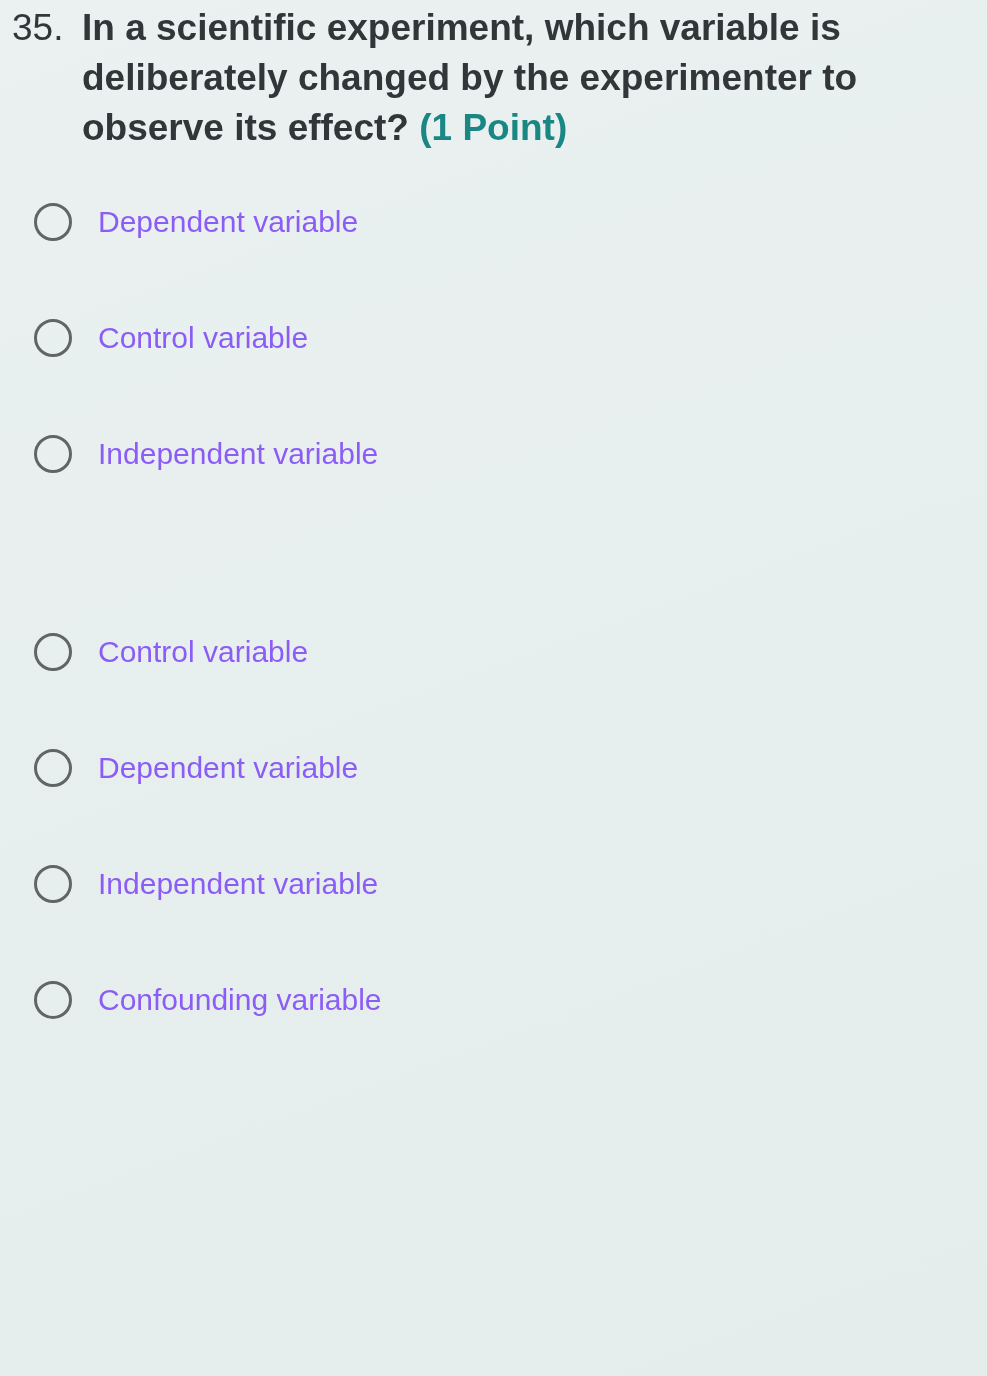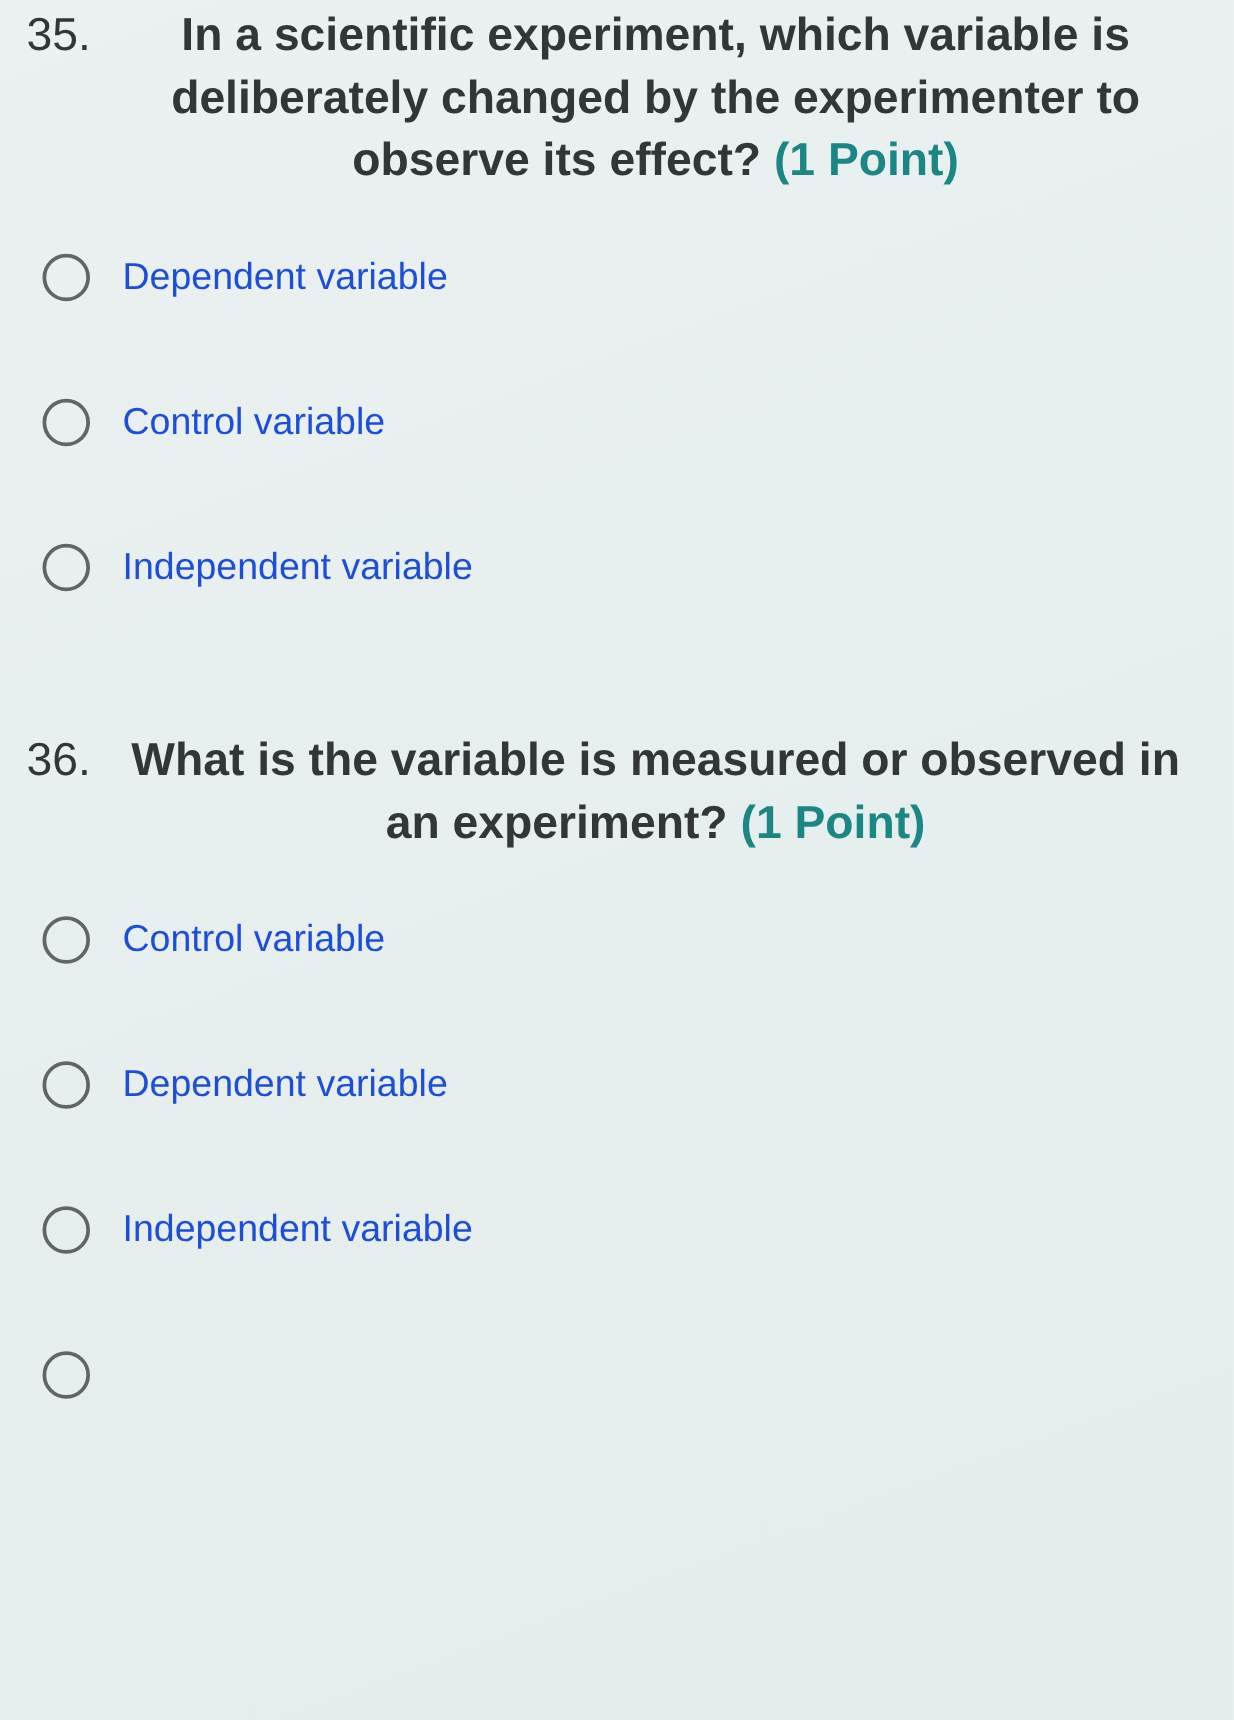--- a/index.html
+++ b/index.html
@@ -16,21 +16,20 @@
     overflow: hidden;
   }
   .question-block {
     padding-top: 3px;
     padding-left: 12px;
     padding-right: 20px;
   }
   .question-header {
     display: flex;
     align-items: flex-start;
-    text-align: center;
   }
   .question-number {
     font-size: 37px;
     color: #333639;
     min-width: 70px;
     flex-shrink: 0;
     line-height: 1.35;
   }
   .question-text {
     font-size: 37px;
@@ -55,21 +54,21 @@
     width: 38px;
     height: 38px;
     border: 3px solid #616568;
     border-radius: 50%;
     background: transparent;
     flex-shrink: 0;
     margin-right: 26px;
   }
   .option-label {
     font-size: 30px;
-    color: #1d4ed8;
+    color: #8b5cf6;
   }
   .q36 {
     padding-top: 32px;
   }
   .q36 .options {
     padding-top: 50px;
   }
   .q36 .option-row {
     margin-bottom: 78px;
   }
@@ -97,36 +96,31 @@
       <div class="option-label">Control variable</div>
     </div>
     <div class="option-row">
       <div class="radio"></div>
       <div class="option-label">Independent variable</div>
     </div>
   </div>
 </div>
 
 <div class="question-block q36">
-  <div class="question-header">
-    <div class="question-number">36.</div>
-    <div class="question-text">
-      <span>What is the variable is measured or observed in an experiment? </span><span class="points">(1 Point)</span>
-    </div>
-  </div>
   <div class="options">
     <div class="option-row">
       <div class="radio"></div>
       <div class="option-label">Control variable</div>
     </div>
     <div class="option-row">
       <div class="radio"></div>
       <div class="option-label">Dependent variable</div>
     </div>
     <div class="option-row">
       <div class="radio"></div>
       <div class="option-label">Independent variable</div>
     </div>
     <div class="option-row">
       <div class="radio"></div>
+      <div class="option-label">Confounding variable</div>
     </div>
   </div>
 </div>
 
 </body></html>

